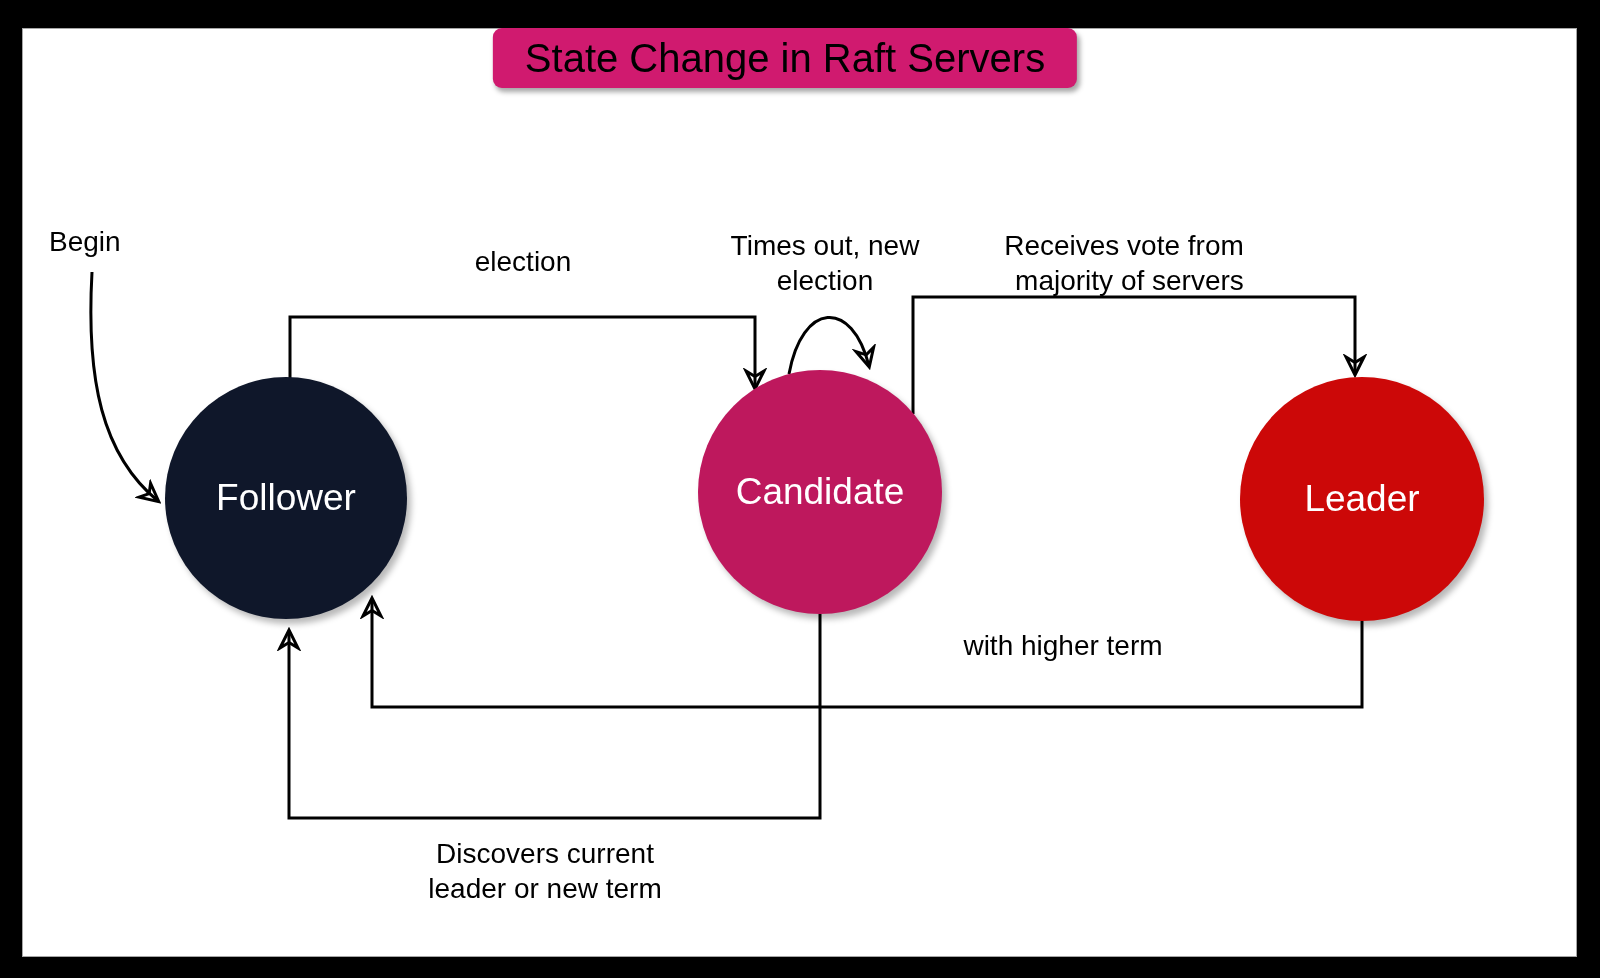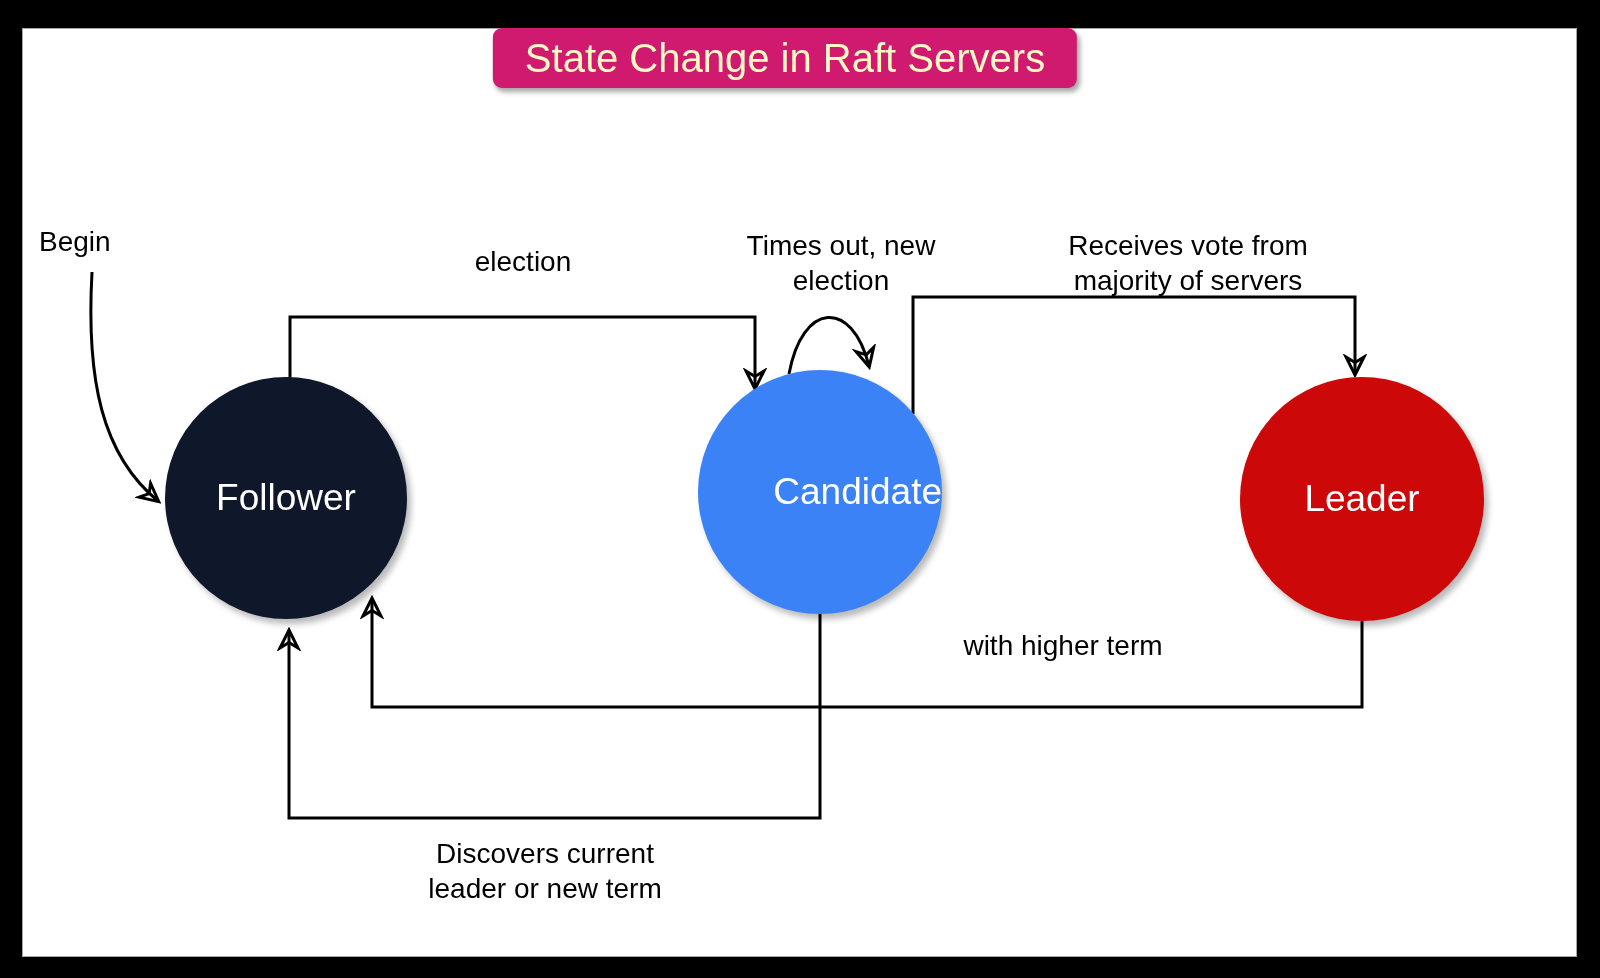--- a/index.html
+++ b/index.html
@@ -10,43 +10,43 @@
   }
   .page { position: relative; width: 1600px; height: 978px; background: #000; }
   .canvas {
     position: absolute; left: 22px; top: 28px; width: 1555px; height: 929px;
     background: #ffffff; border: 1px solid #a6a6a6; box-sizing: border-box;
   }
   .edges-layer { position: absolute; left: 0; top: 0; width: 1600px; height: 978px; pointer-events: none; }
   .edges-layer path { fill: none; stroke: #000; stroke-width: 3px; }
   .title-banner {
     position: absolute; left: 785px; top: 28px; transform: translateX(-50%);
-    color: #fef9c3; font-size: 40px; line-height: 44px; white-space: nowrap;
+    color: #000000; font-size: 40px; line-height: 44px; white-space: nowrap;
     padding: 8px 32px; border-radius: 9px;
     box-shadow: 3px 4px 5px rgba(0,0,0,0.35);
   }
   .node {
     position: absolute; border-radius: 50%;
     display: flex; align-items: center; justify-content: center;
     color: #fff; font-size: 37px;
     box-shadow: 4px 5px 6px rgba(0,0,0,0.28);
   }
   .node-follower  { left: 165px;  top: 377px; width: 242px; height: 242px; }
   .node-candidate { left: 698px;  top: 370px; width: 244px; height: 244px; }
   .node-leader    { left: 1240px; top: 377px; width: 244px; height: 244px; }
   .edge-label {
     position: absolute; color: #000; font-size: 28px; line-height: 35px;
     text-align: center; white-space: nowrap;
   }
   .edge-label.centered { transform: translateX(-50%); }
   .edge-label span { display: block; }
-  .lbl-begin            { left: 39px;   top: 224px; text-align: right; }
+  .lbl-begin            { left: 49px;   top: 224px; text-align: right; }
   .lbl-timeout-starts   { left: 523px;  top: 244px; }
-  .lbl-timeout-new      { left: 825px;  top: 228px; margin-left: 16px; }
-  .lbl-receives-vote    { left: 1188px; top: 228px; }
+  .lbl-timeout-new      { left: 825px;  top: 228px; }
+  .lbl-receives-vote    { left: 1124px; top: 228px; text-align: right; }
   .lbl-discovers-server { left: 1063px; top: 628px; }
   .lbl-discovers-current{ left: 545px;  top: 836px; }
 </style>
 </head>
 <body>
 
 <div class="page">
   <div class="canvas"></div>
 
   <svg class="edges-layer" width="1600" height="978" viewBox="0 0 1600 978" xmlns="http://www.w3.org/2000/svg">
@@ -61,21 +61,21 @@
     <path d="M 913 414 L 913 297 L 1355 297 L 1355 374" marker-end="url(#arrow)"></path>
     <path d="M 1362 621 L 1362 707 L 372 707 L 372 599" marker-end="url(#arrow)"></path>
     <path d="M 820 614 L 820 818 L 289 818 L 289 631" marker-end="url(#arrow)"></path>
   </svg>
 
   <div class="title-banner" style="background-color: rgb(208, 26, 111);">State Change in Raft Servers</div>
 
   <div class="node node-follower" style="background-color: #0f172a;">
     <span>Follower</span>
   </div>
-  <div class="node node-candidate" style="background-color: #3b82f6; justify-content: flex-end;">
+  <div class="node node-candidate" style="background-color: #be185d;">
     <span>Candidate</span>
   </div>
   <div class="node node-leader" style="background-color: rgb(204, 8, 8); text-align: center;">
     <span>Leader</span>
   </div>
 
   <div class="edge-label lbl-begin">
     <span>Begin</span>
   </div>
   <div class="edge-label centered lbl-timeout-starts">

